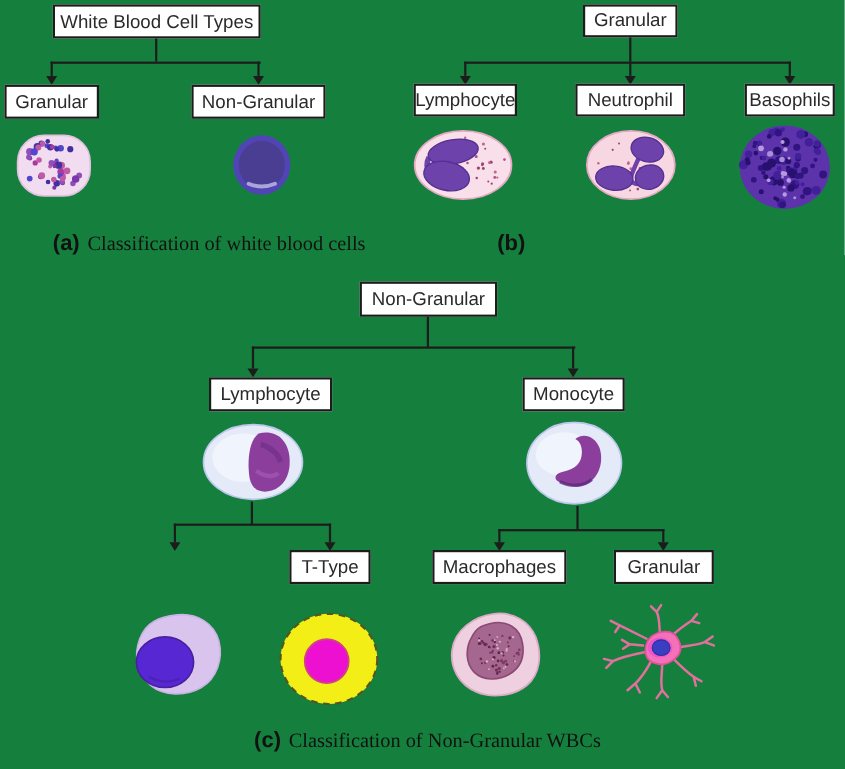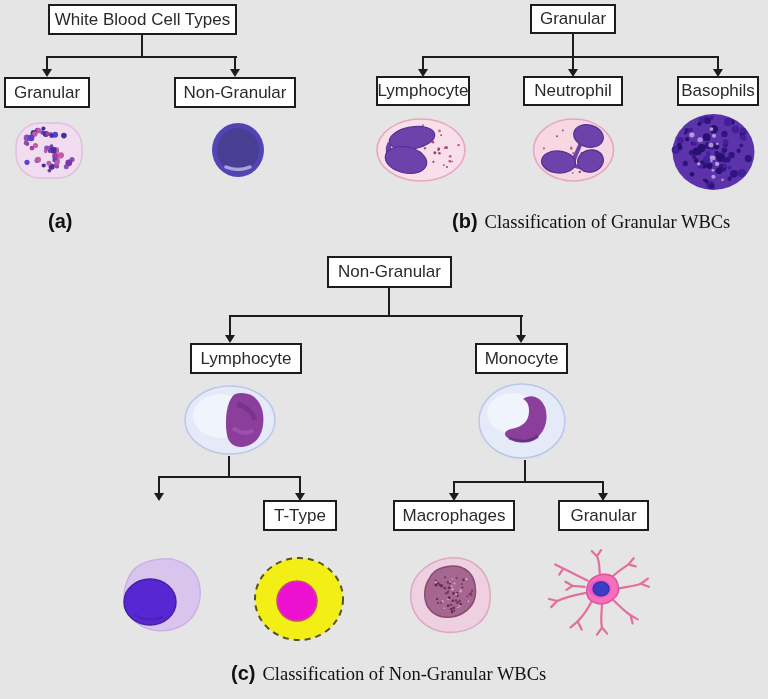--- a/index.html
+++ b/index.html
@@ -1,16 +1,16 @@
 <!DOCTYPE html>
 <html><head>
 <meta charset="utf-8">
 <style>
   html,body{margin:0;padding:0;background:#fff;}
-  #stage{position:relative;width:768px;height:699px;background:#e5e5e5;overflow:hidden;
+  #stage{position:relative;width:768px;height:699px;background:#15803d;overflow:hidden;
          font-family:"Liberation Sans",sans-serif;}
   .node{position:absolute;box-sizing:border-box;border:2.5px solid #1c1c1c;background:#fff;
         display:flex;align-items:center;justify-content:center;font-size:17px;color:#2a2a2a;
         white-space:nowrap;}
   .h-line{position:absolute;height:2px;background:#1c1c1c;}
   .v-line{position:absolute;width:2px;background:#1c1c1c;}
   .arr{position:absolute;width:0;height:0;border-left:5px solid transparent;
        border-right:5px solid transparent;border-top:8px solid #1c1c1c;}
   .cell{position:absolute;}
   .cell svg{display:block;width:100%;height:100%;}
@@ -90,20 +90,21 @@
   <div class="cell" style="left:211px;top:122px;width:54px;height:56px">
     <svg viewBox="0 0 54 56">
       <ellipse cx="27" cy="28" rx="26" ry="27" fill="#5145b5"></ellipse>
       <ellipse cx="27" cy="28" rx="21" ry="22" fill="#4a3e92"></ellipse>
       <path d="M15 45 q12 5 24 0" stroke="#a9a5dc" stroke-width="3.5" fill="none" stroke-linecap="round"></path>
     </svg>
   </div>
 
   <div class="caption" style="left:48px;top:210px">
     <span class="tag">(a)</span>
+    <span class="cap-text">Classification of white blood cells</span>
   </div>
 
   <div class="node" style="left:530px;top:4px;width:86px;height:30px">Granular</div>
 
   <div class="v-line" style="left:572px;top:34px;height:22px"></div>
   <div class="h-line" style="left:422px;top:56px;width:297px"></div>
   <div class="v-line" style="left:422px;top:56px;height:13px"></div>
   <div class="arr" style="left:418px;top:69px"></div>
   <div class="v-line" style="left:572px;top:56px;height:13px"></div>
   <div class="arr" style="left:568px;top:69px"></div>
@@ -306,21 +307,20 @@
           <circle cx="45.7" cy="52.1" r="2.0" fill="#b79ade"></circle>
           <circle cx="41.9" cy="64.8" r="2.0" fill="#b79ade"></circle>
           <circle cx="39.9" cy="17.1" r="1.9" fill="#b79ade"></circle>
           <circle cx="51.0" cy="67.8" r="1.4" fill="#a98fd4"></circle>
         </g>
     </svg>
   </div>
 
   <div class="caption" style="left:452px;top:210px">
     <span class="tag">(b)</span>
-    <span class="cap-text">Classification of Granular WBCs</span>
   </div>
 
   <div class="node" style="left:327px;top:256px;width:125px;height:32px">Non-Granular</div>
 
   <div class="v-line" style="left:388px;top:288px;height:28px"></div>
   <div class="h-line" style="left:229px;top:315px;width:294px"></div>
   <div class="v-line" style="left:229px;top:315px;height:20px"></div>
   <div class="arr" style="left:225px;top:335px"></div>
   <div class="v-line" style="left:520px;top:315px;height:20px"></div>
   <div class="arr" style="left:516px;top:335px"></div>

